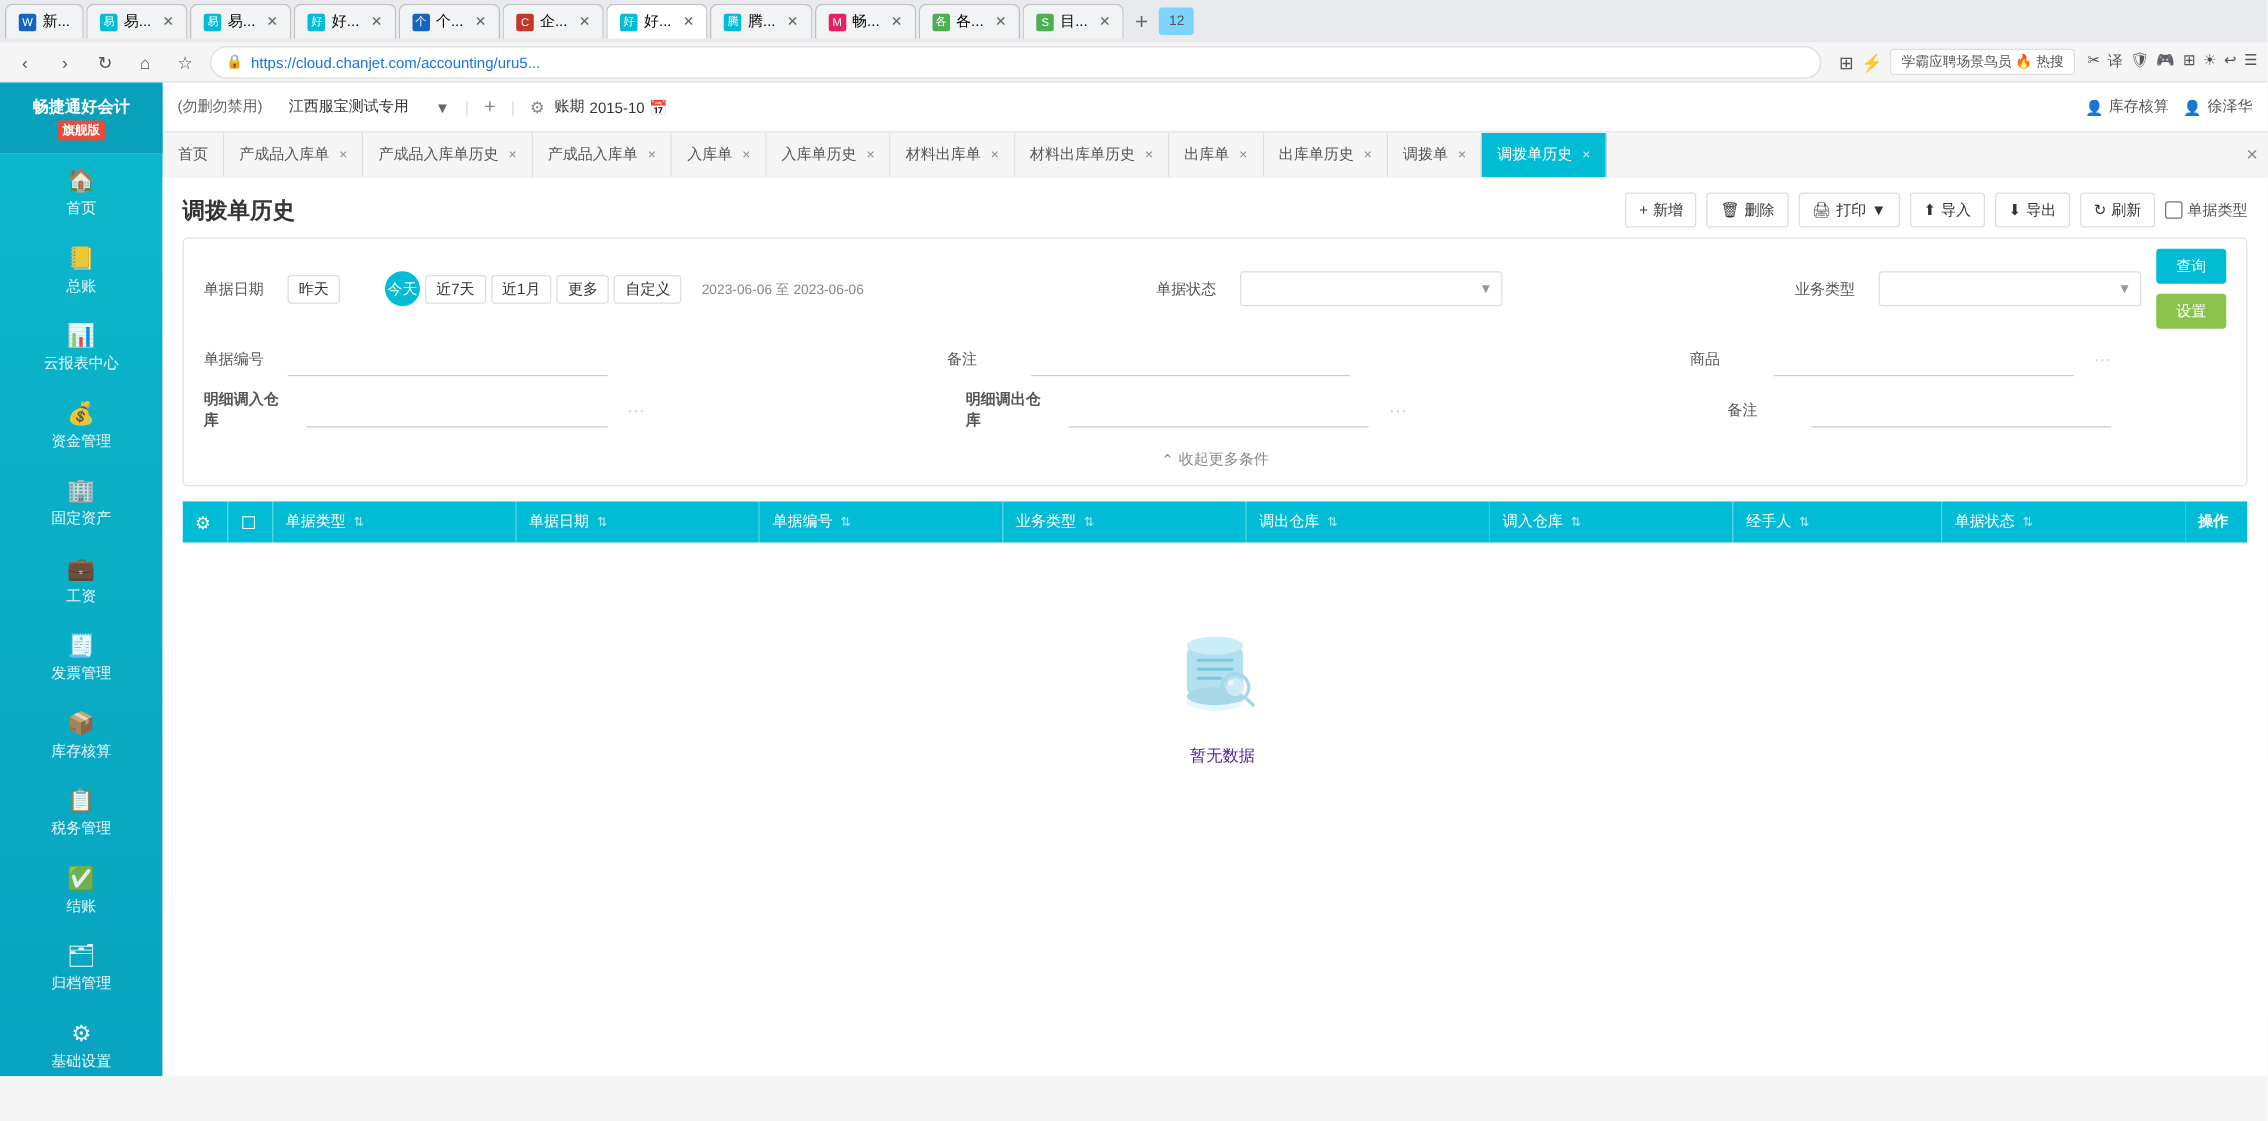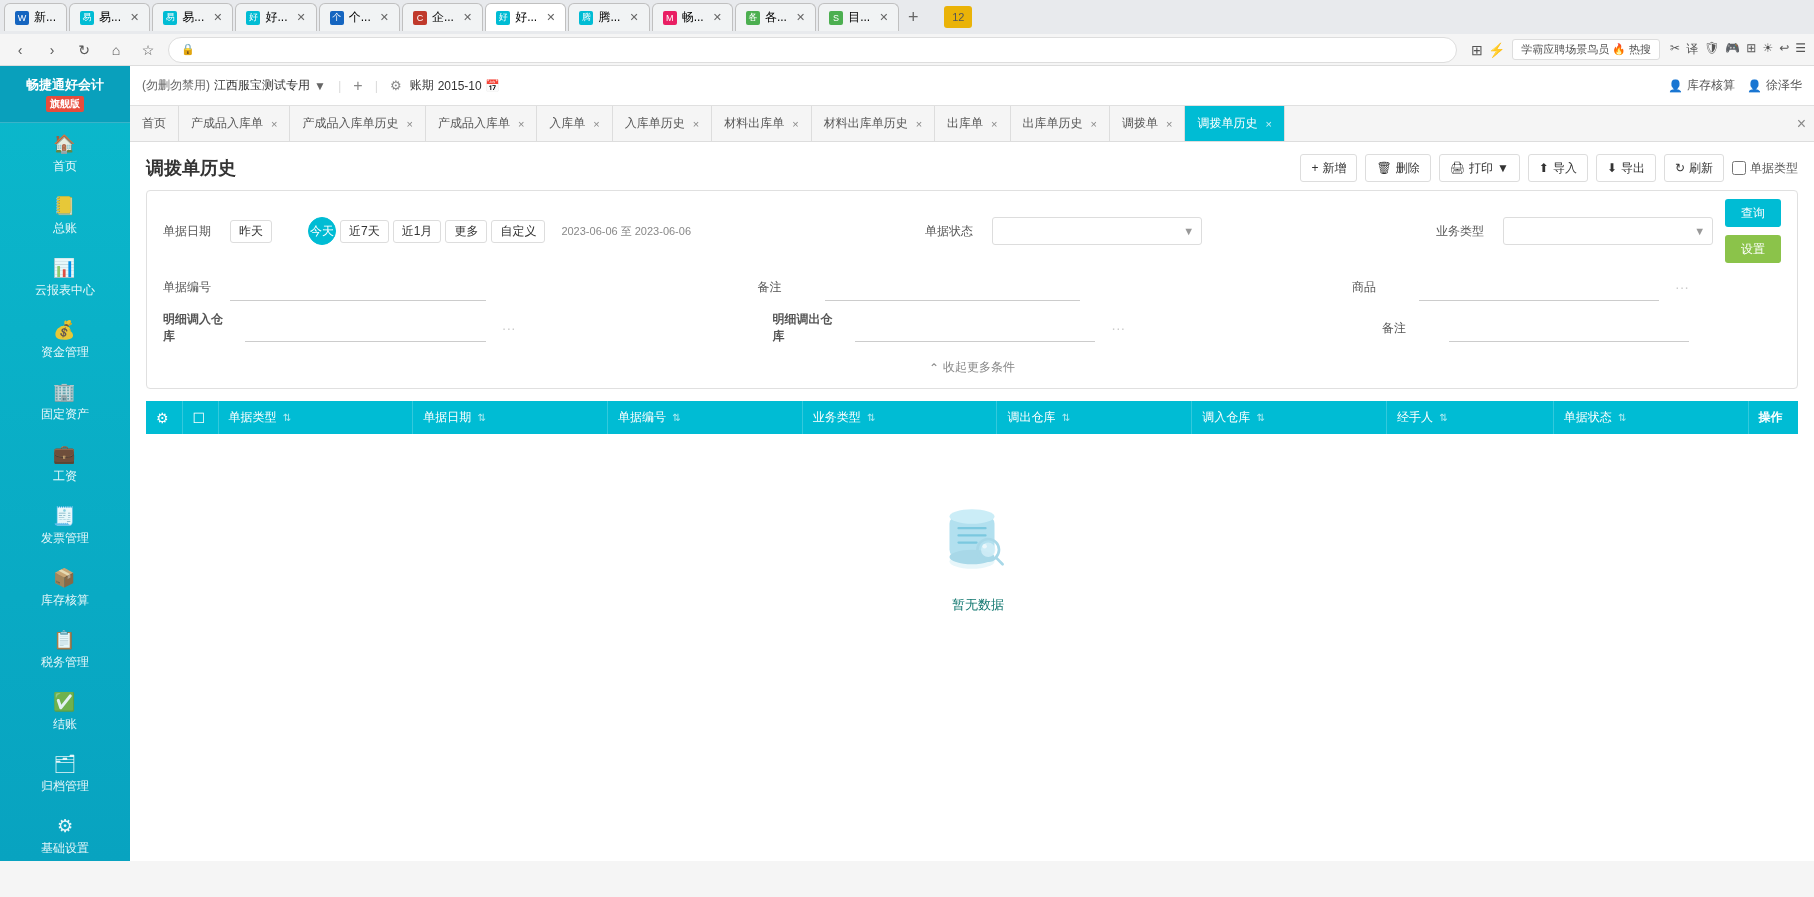--- a/index.html
+++ b/index.html
@@ -108,21 +108,21 @@
       height: 40px;
       display: flex;
       align-items: center;
       padding: 0 12px;
       border-bottom: 1px solid #e0e0e0;
       gap: 8px;
     }
     .company-selector {
       display: flex;
       align-items: center;
-      gap: 4px;
+      gap: 21px;
       color: #666;
       font-size: 12px;
       cursor: pointer;
     }
     .company-name { color: #333; text-align: right; }
     .topbar-period {
       display: flex;
       align-items: center;
       gap: 4px;
       color: #333;
@@ -353,21 +353,21 @@
       justify-content: center;
       padding: 60px 0;
       color: #999;
     }
     .empty-illustration {
       width: 90px;
       height: 90px;
       position: relative;
       margin-bottom: 12px;
     }
-    .empty-text { font-size: 13px; color: #0f766e; margin-left: 12px; }
+    .empty-text { font-size: 13px; color: #4c1d95; margin-left: 12px; }
 
     
     .scroll-svg { width: 90px; height: 90px; }
 
     
     .cal-icon { color: #00bcd4; cursor: pointer; }
     .topbar-plus { font-size: 18px; color: #666; cursor: pointer; }
   </style>
 </head>
 <body>
@@ -421,31 +421,32 @@
     <div class="tab-icon" style="background:#4caf50;color:#fff;font-size:9px;display:flex;align-items:center;justify-content:center;">各</div>
     <span>各...</span>
     <span class="tab-close">✕</span>
   </div>
   <div class="browser-tab">
     <div class="tab-icon" style="background:#4caf50;color:#fff;font-size:9px;display:flex;align-items:center;justify-content:center;">S</div>
     <span>目...</span>
     <span class="tab-close">✕</span>
   </div>
   <div class="nav-btn topbar-plus">+</div>
-  <div style="margin-left:17px;width:28px;height:22px;background:#eab308;border-radius:3px;display:flex;align-items:center;justify-content:center;font-size:11px;color:#555;cursor:pointer;">12</div>
+  <div style="margin-left:0;width:28px;height:22px;background:#7dd3fc;border-radius:3px;display:flex;align-items:center;justify-content:center;font-size:11px;color:#555;cursor:pointer;">12</div>
 </div>
 
 <div class="browser-addressbar">
   <div class="nav-btn">‹</div>
   <div class="nav-btn">›</div>
   <div class="nav-btn">↻</div>
   <div class="nav-btn">⌂</div>
   <div class="nav-btn">☆</div>
   <div class="address-box">
     <span class="lock-icon">🔒</span>
+    <span class="address-text">https://cloud.chanjet.com/accounting/uru5...</span>
   </div>
   <div style="display:flex;align-items:center;gap:6px;margin-left:6px;">
     <span style="font-size:14px;cursor:pointer;color:#555;">⊞</span>
     <span style="font-size:14px;cursor:pointer;color:#555;">⚡</span>
     <span style="font-size:11px;cursor:pointer;color:#555;border:1px solid #ddd;padding:2px 8px;border-radius:3px;background:#fff;">学霸应聘场景鸟员 🔥 热搜</span>
     <span style="font-size:12px;color:#555;margin-left:4px;display:flex;gap:6px;">
       <span style="cursor:pointer;">✂</span>
       <span style="cursor:pointer;">译</span>
       <span style="cursor:pointer;">🛡</span>
       <span style="cursor:pointer;">🎮</span>

